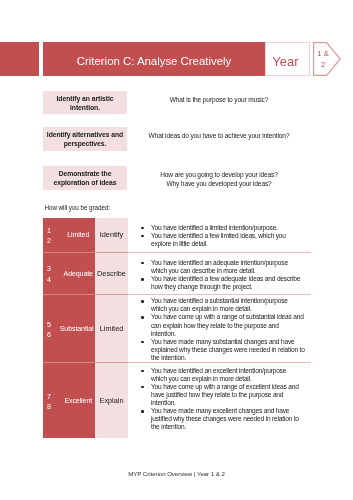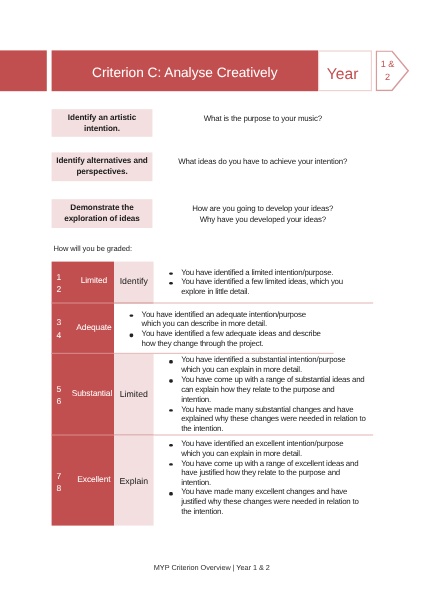--- a/index.html
+++ b/index.html
@@ -98,20 +98,21 @@
             <li><span>You have identified a limited intention/purpose.</span></li>
             <li><span>You have identified a few limited ideas, which you</span><br><span>explore in little detail.</span></li>
           </ul>
         </div>
       </div>
     <div class="trow r2" style="height:42.2px">
         <div class="c1">
           <div class="num"><span>3</span><br><span>4</span></div>
           <div class="lvl">Adequate</div>
         </div>
+        <div class="c2">Describe</div>
         <div class="c3">
           <ul>
             <li><span>You have identified an adequate intention/purpose</span><br><span>which you can describe in more detail.</span></li>
             <li><span>You have identified a few adequate ideas and describe</span><br><span>how they change through the project.</span></li>
           </ul>
         </div>
       </div>
     <div class="trow r3" style="height:68.5px">
         <div class="c1">
           <div class="num"><span>5</span><br><span>6</span></div>

